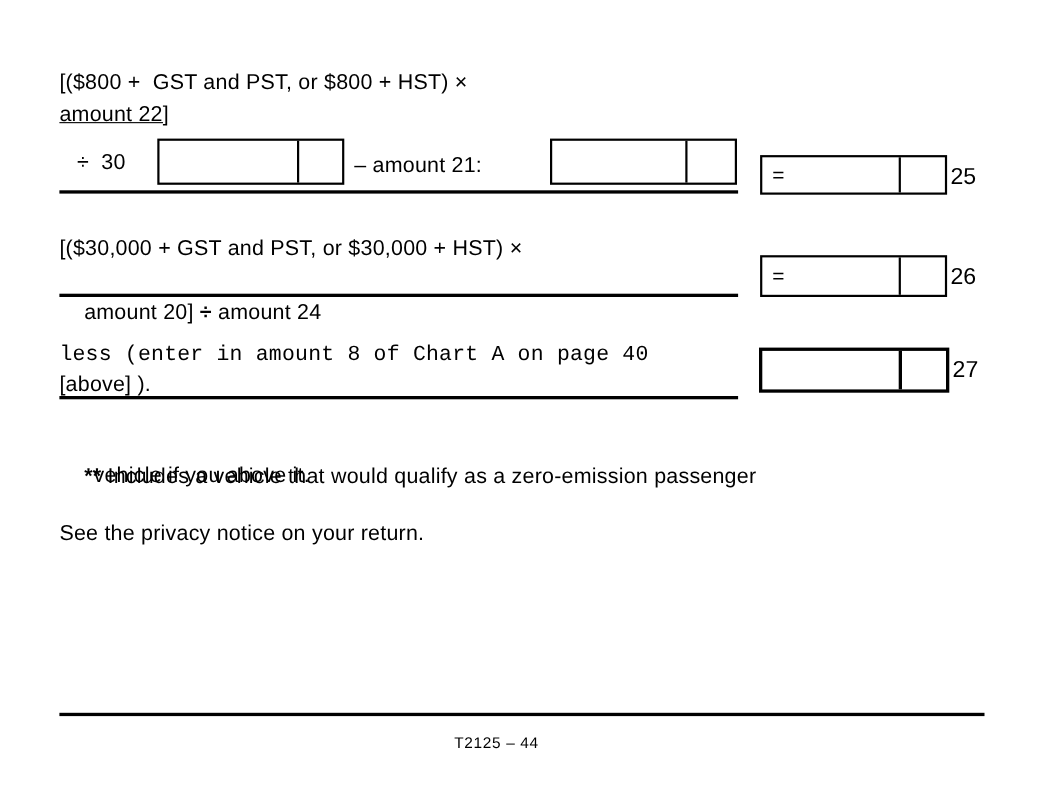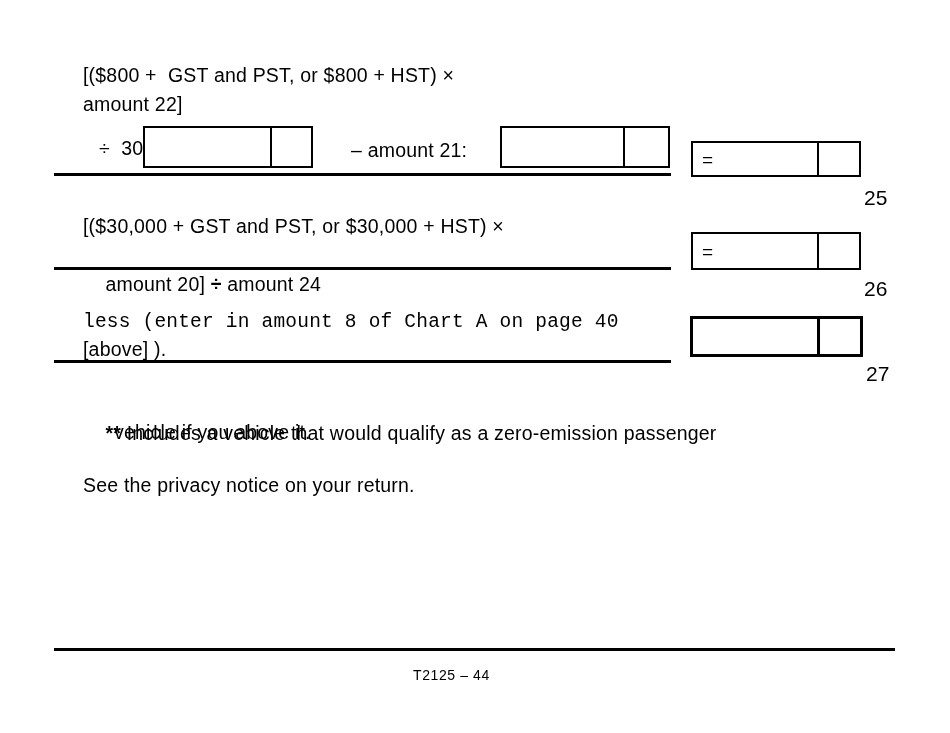--- a/index.html
+++ b/index.html
@@ -18,21 +18,20 @@
     background: #ffffff;
     overflow: hidden;
   }
   .txt {
     position: absolute;
     font-size: 19.5px;
     line-height: 29px;
     letter-spacing: 0.2px;
     white-space: pre;
     color: #000;
-    margin-left: 29px;
   }
   .bold { font-weight: bold; }
 
   
   .rule {
     position: absolute;
     background: #000;
     height: 3px;
   }
 
@@ -62,38 +61,37 @@
   .eq {
     font-size: 19px;
     padding-left: 9px;
     line-height: 1;
   }
   .boxnum {
     position: absolute;
     font-size: 21px;
     line-height: 1;
     white-space: pre;
-    margin-top: 37px;
   }
 
   .footer-num {
     position: absolute;
     font-size: 14px;
     white-space: pre;
     letter-spacing: 0.6px;
   }
 </style>
 </head>
 <body>
 
 <div id="page">
 
   <div class="txt" style="left:54px; top:61px;">[($800 +  GST and PST, or $800 + HST) ×</div>
 
-  <div class="txt" style="left:54px; top:90px;">amount 22]</div>
+  <div class="txt" style="left:54px; top:90px;text-decoration:underline;">amount 22]</div>
 
   <div class="txt" style="left:70px; top:134px;">÷  30</div>
 
   <div class="box" style="left:143px; top:126px; width:170px; height:42px;">
     <div class="main" style="flex-basis:129px;"></div>
     <div class="cents" style="width:39px;"></div>
   </div>
 
   <div class="txt" style="left:322px; top:136px;">– amount 21:</div>
 

